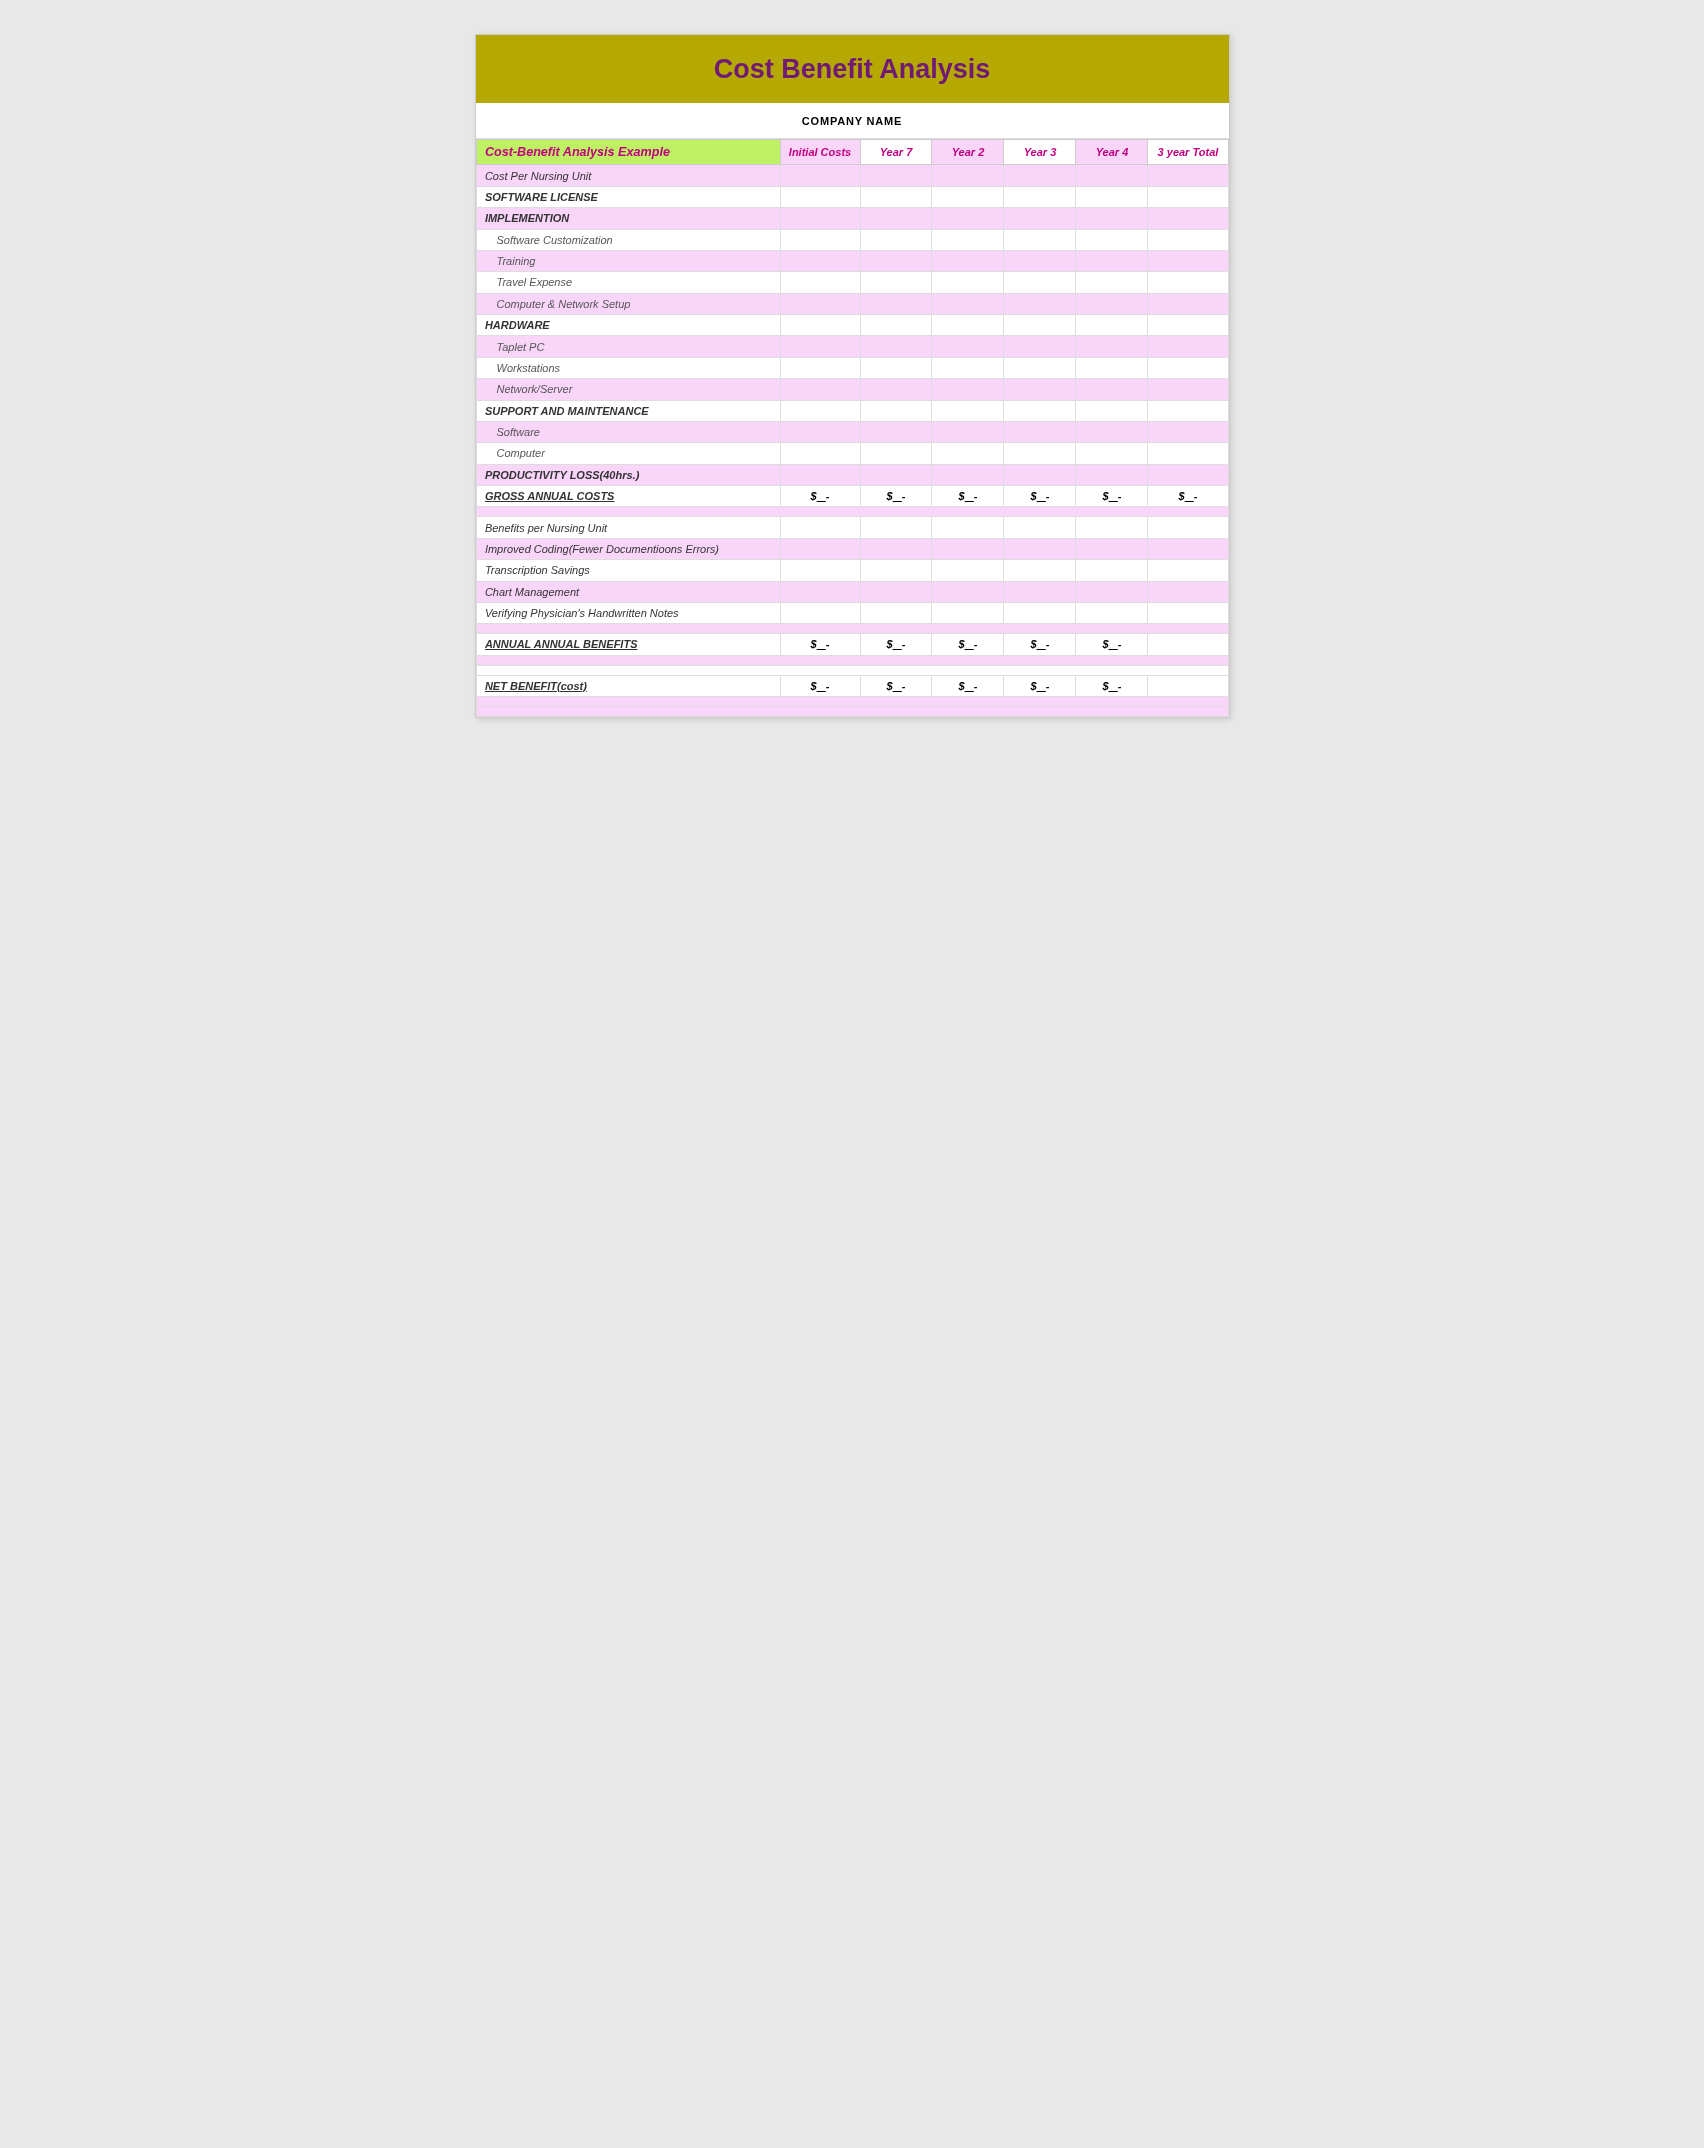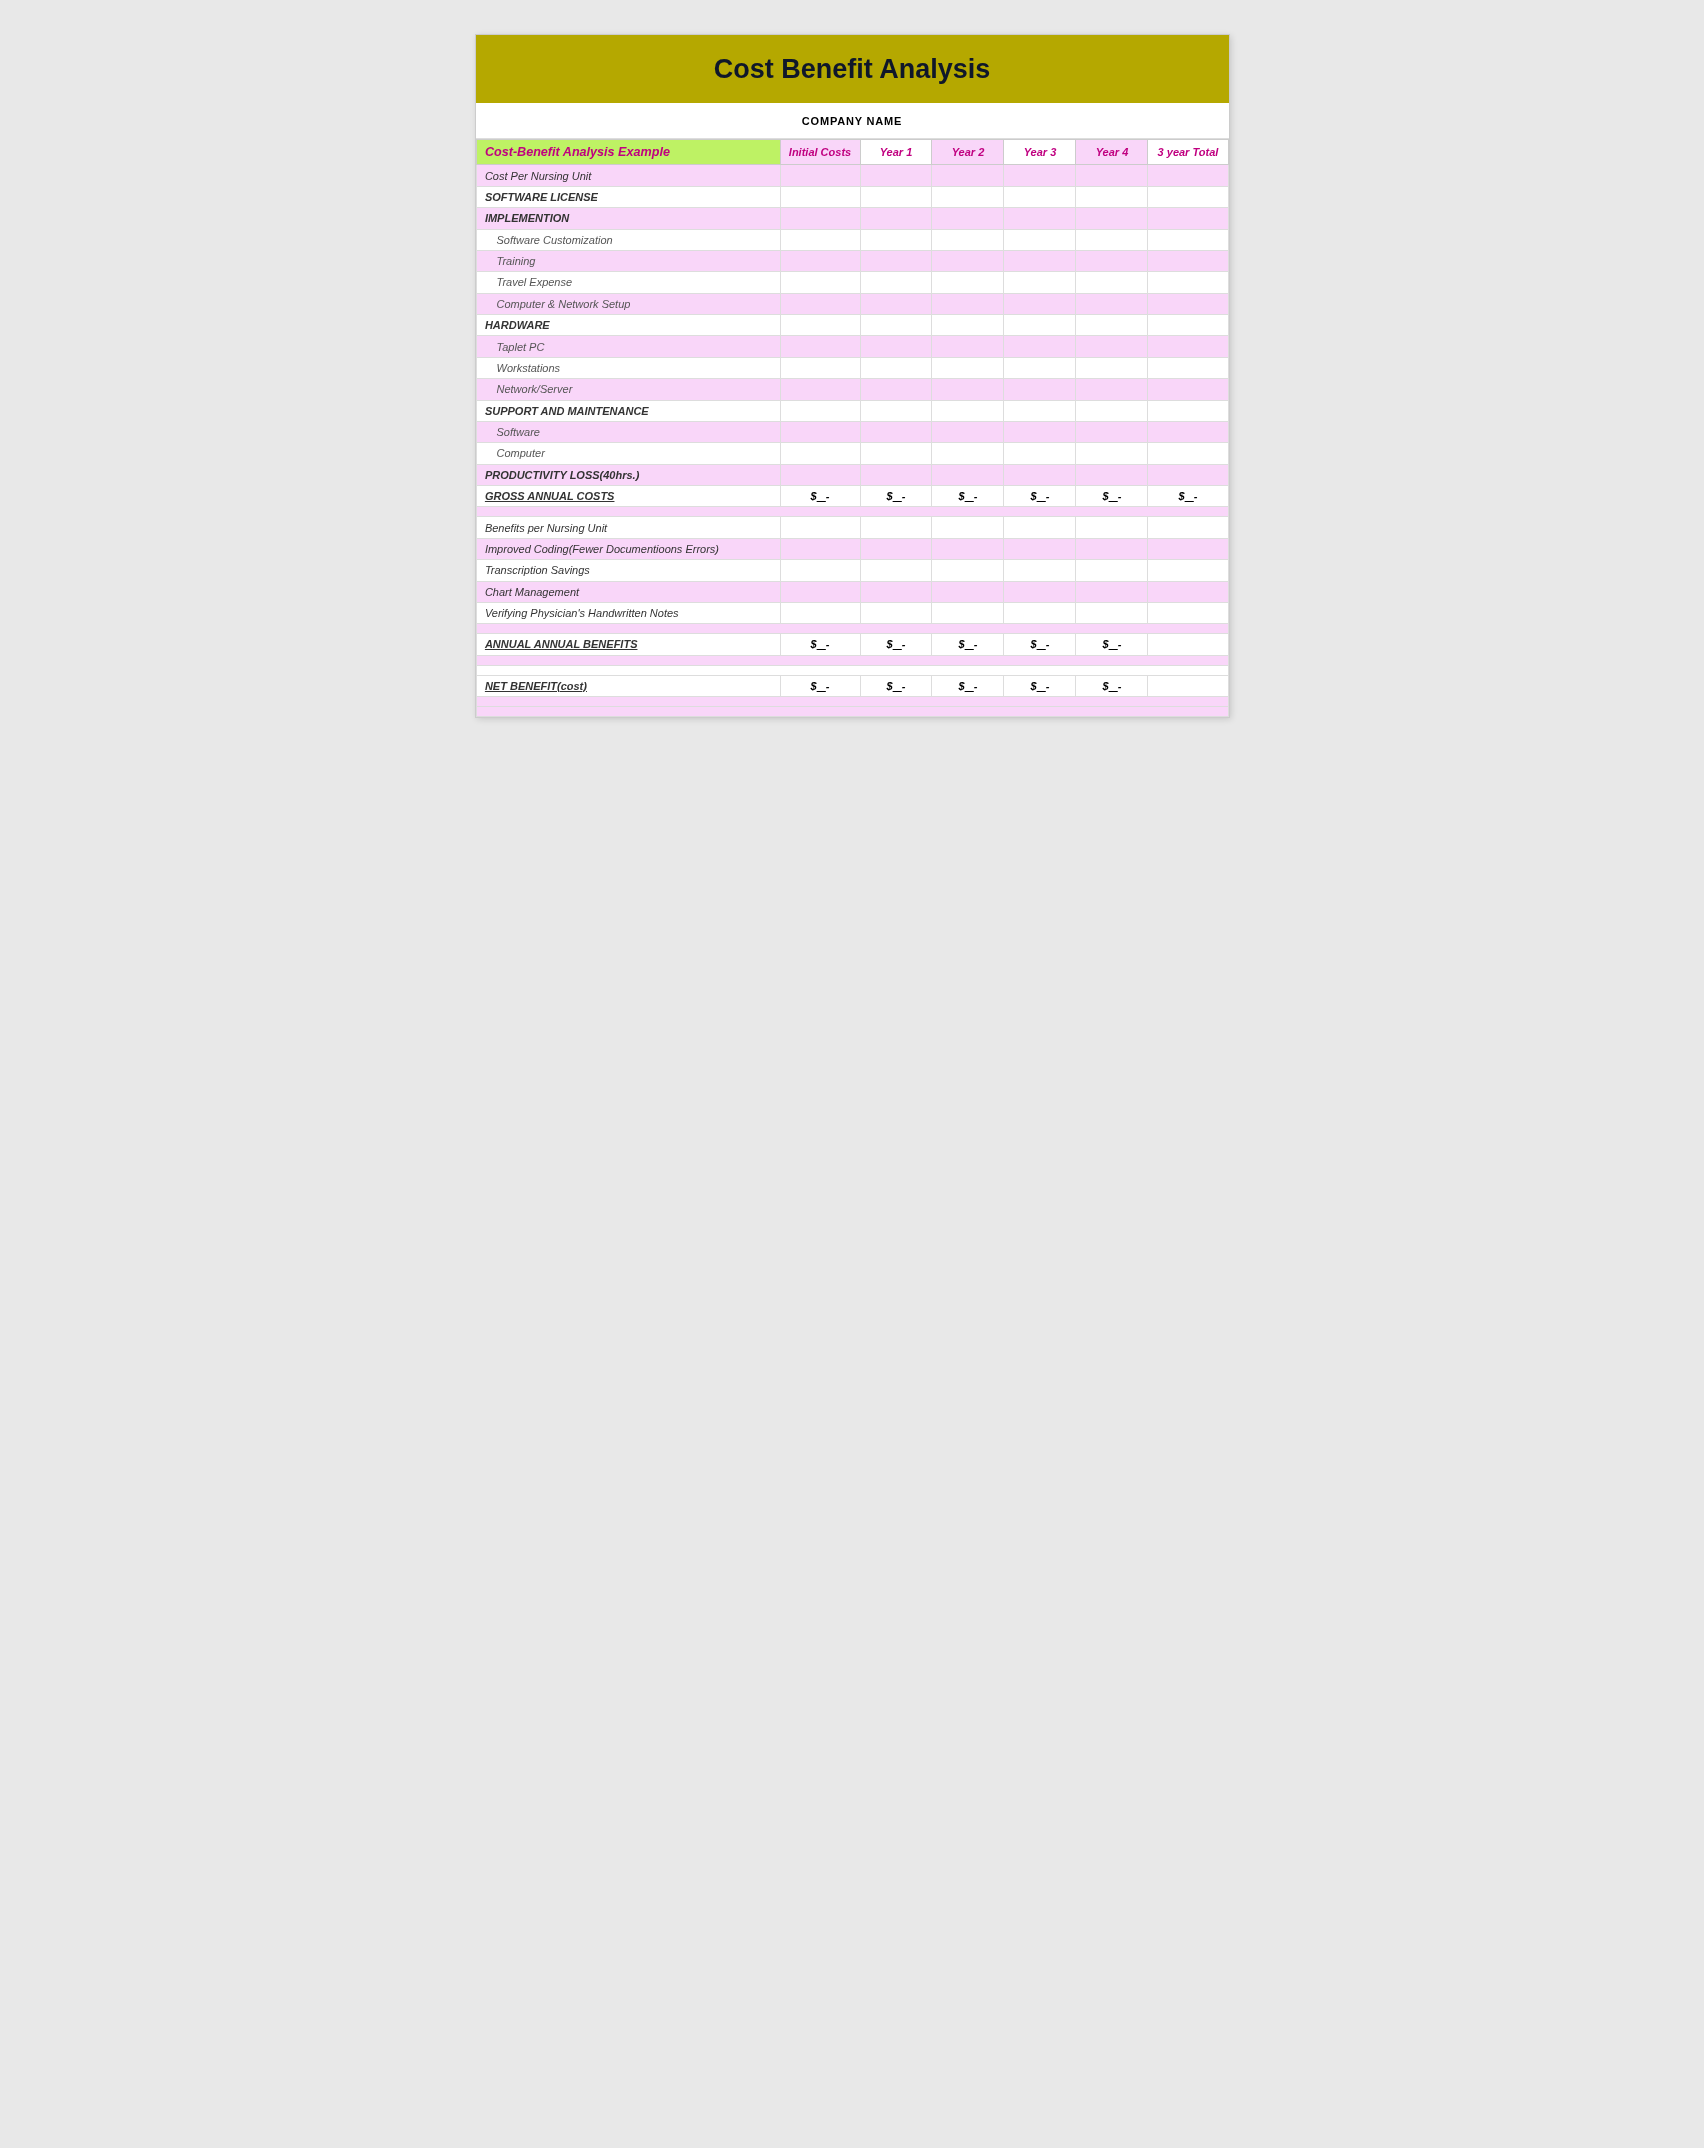--- a/index.html
+++ b/index.html
@@ -20,21 +20,21 @@
       box-shadow: 1.7px 1.7px 6.7px rgba(0,0,0,0.15);
     }
     .title-bar {
       background: #b5a800;
       text-align: center;
       padding: 18.5px 8.4px;
     }
     .title-bar h1 {
       font-size: 27px;
       font-weight: 900;
-      color: #0f172a;
+      color: #701a75;
     }
     .company-row {
       text-align: center;
       padding: 11.7px 8.4px;
       font-size: 11px;
       font-weight: bold;
       letter-spacing: 0.8px;
       border-bottom: 0.8px solid #ddd;
     }
     table {
@@ -99,21 +99,21 @@
   </div>
   <div class="company-row">COMPANY NAME</div>
 
   <table>
     <thead>
       <tr>
         <th style="width:38%; background:#bef264;">Cost-Benefit Analysis Example</th>
         <th style="width:10%; background:#f9d6f9;">
           <span>Initial Costs</span>
         </th>
-        <th style="width:9%; background:#fff;">Year 1</th>
+        <th style="width:9%; background:#fff;">Year 7</th>
         <th style="width:9%; background:#f9d6f9;">Year 2</th>
         <th style="width:9%; background:#fff;">Year 3</th>
         <th style="width:9%; background:#f9d6f9;">Year 4</th>
         <th style="width:10%; background:#fff;">3 year Total</th>
       </tr>
     </thead>
     <tbody>
 
       <tr class="row-light">
         <td class="label-normal">Cost Per Nursing Unit</td>

